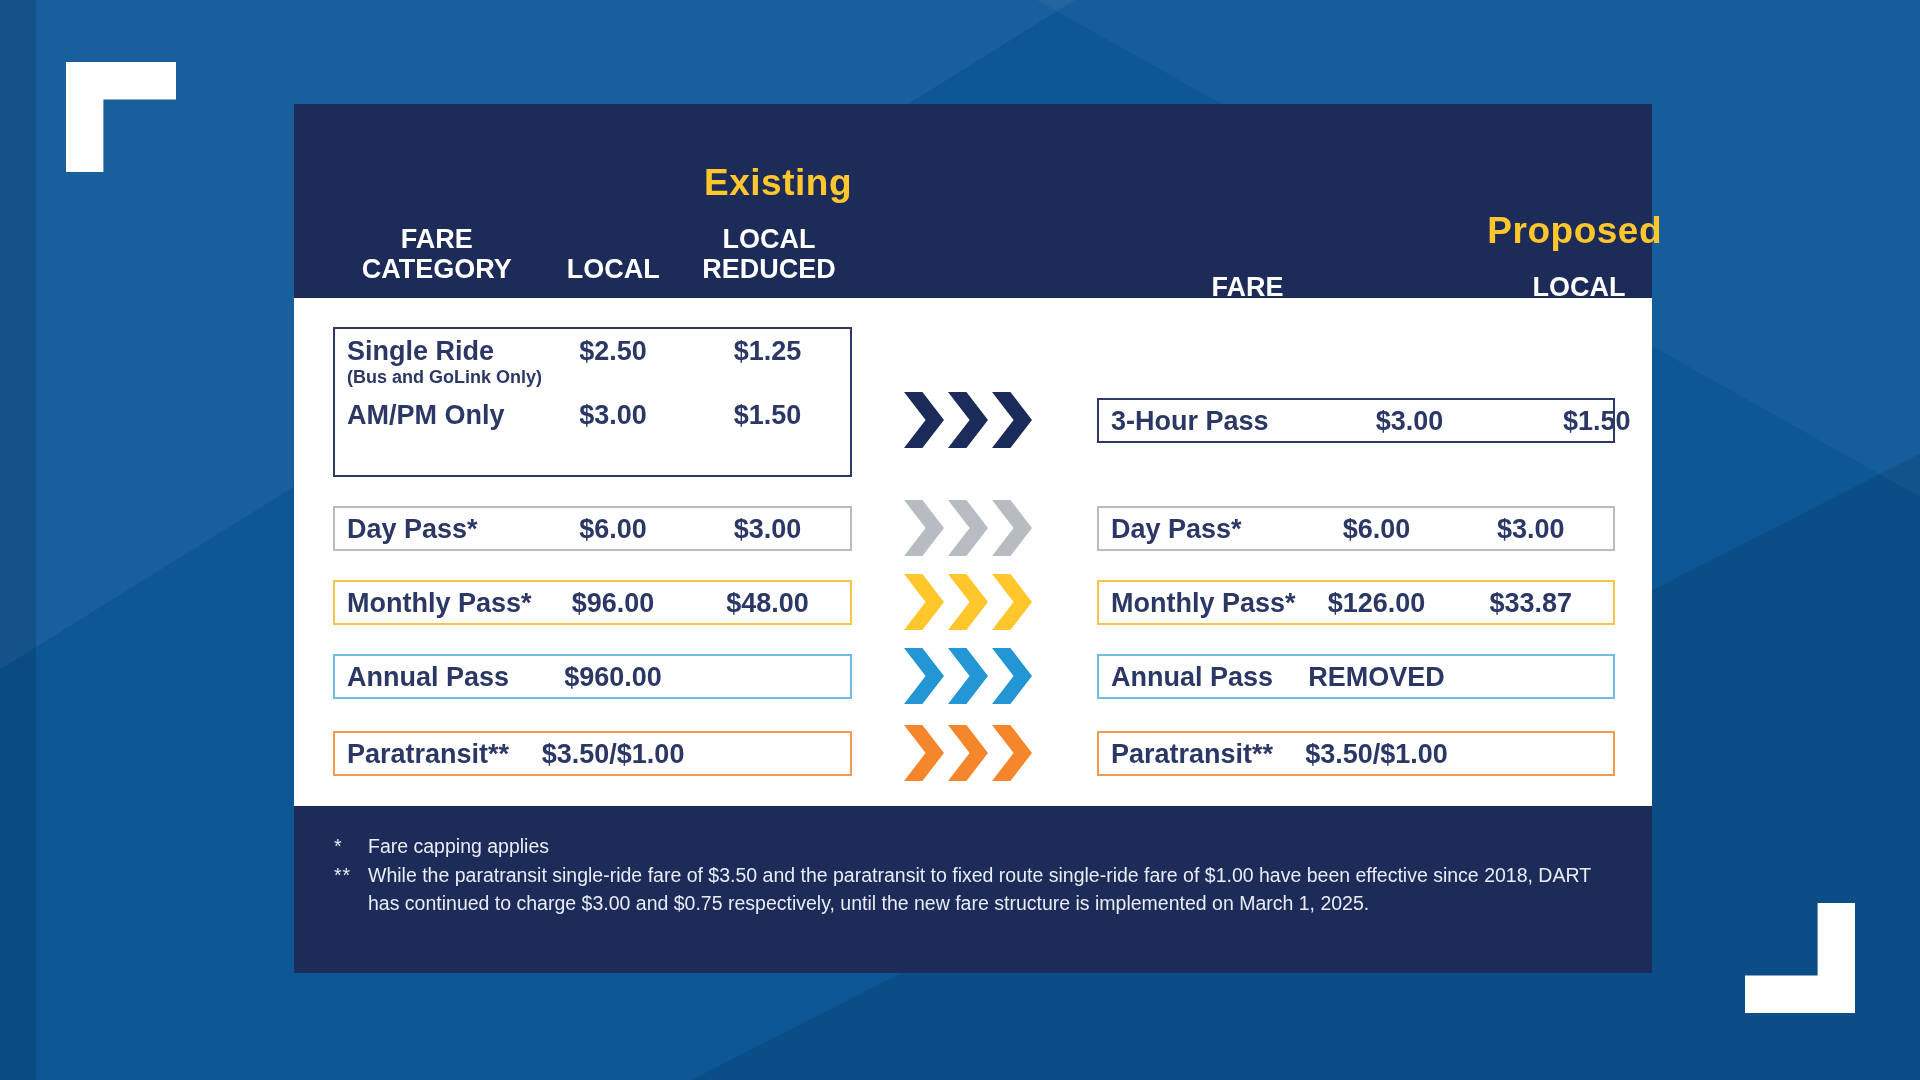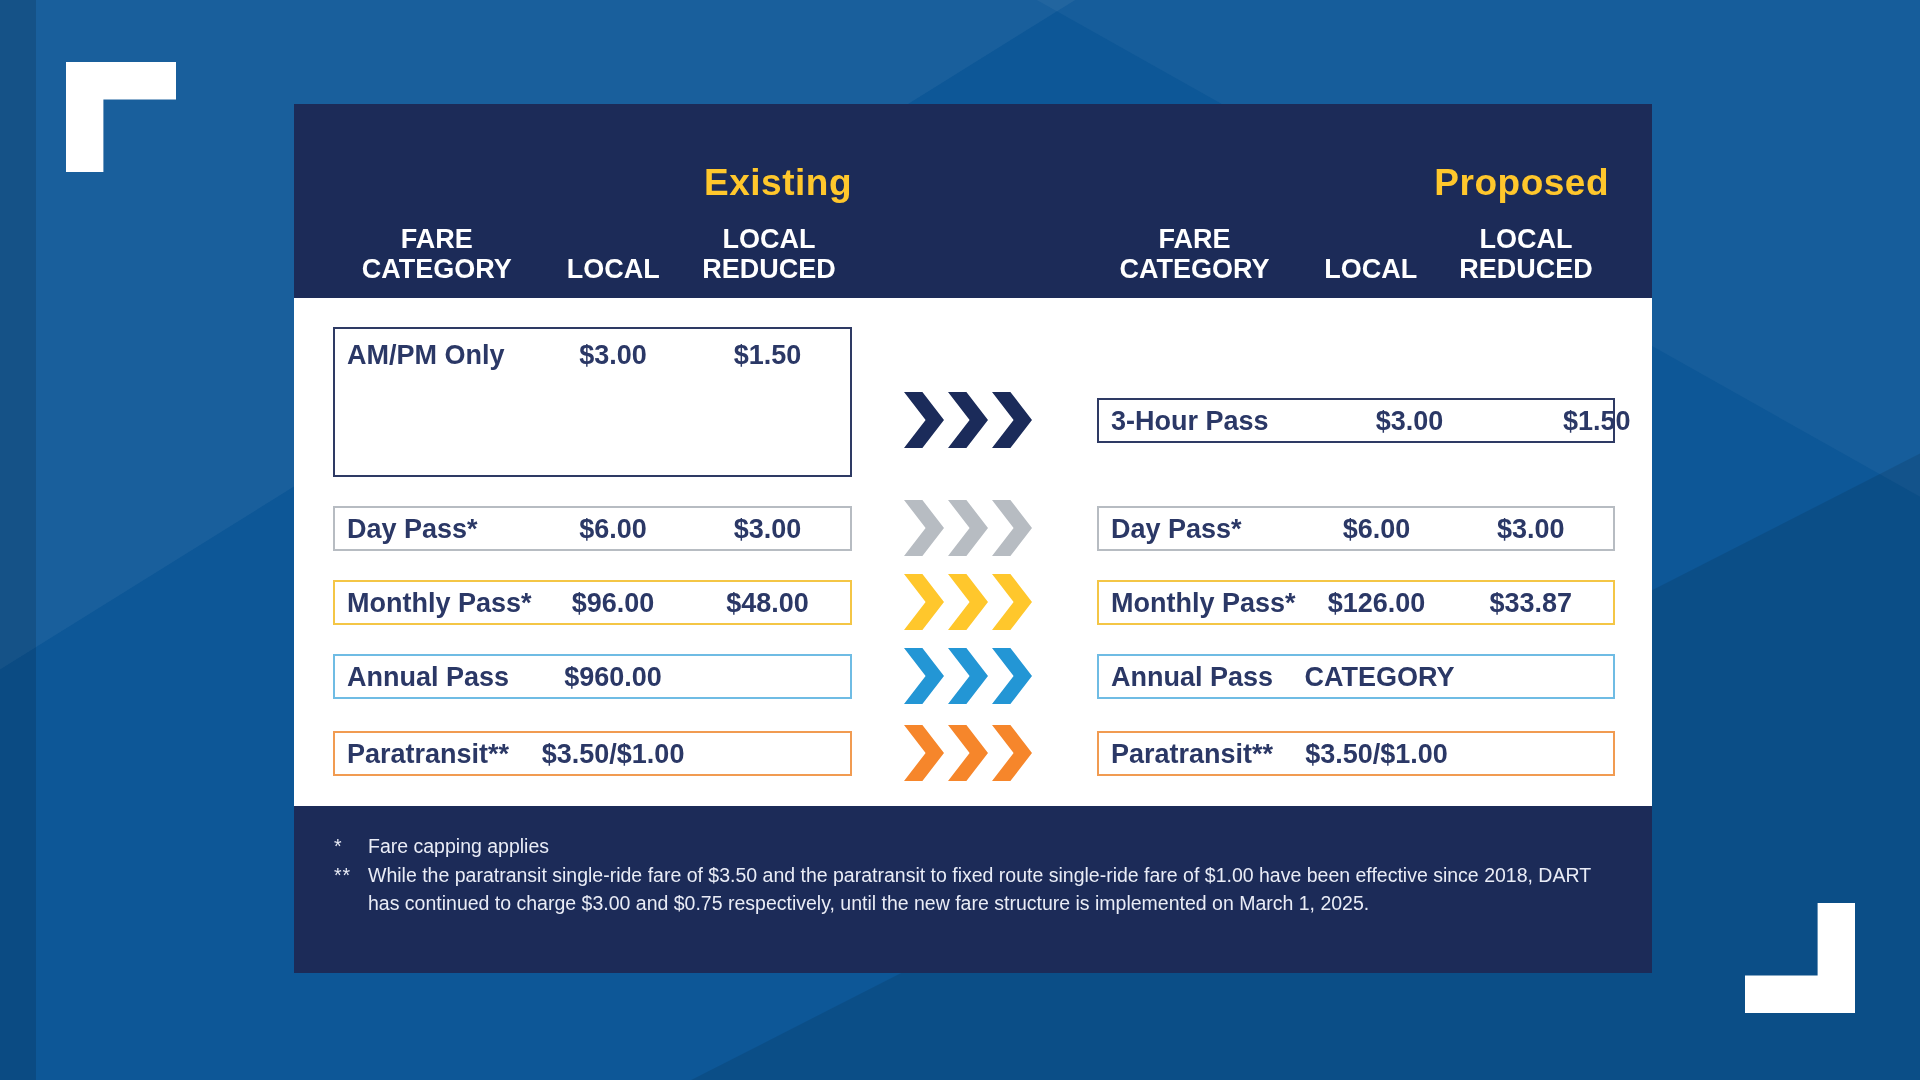--- a/index.html
+++ b/index.html
@@ -16,21 +16,21 @@
   .f3{position:absolute;left:0;top:0;width:36px;height:1080px;background:rgba(0,0,0,.13);}
 
   .corner{position:absolute;width:110px;height:110px;background:#FFFFFF;}
   .corner.tl{left:66px;top:62px;clip-path:polygon(0 0,100% 0,100% 34%,34% 34%,34% 100%,0 100%);}
   .corner.br{left:1745px;top:903px;clip-path:polygon(100% 0,100% 100%,0 100%,0 66%,66% 66%,66% 0);}
 
   .panel{position:absolute;left:294px;top:104px;width:1358px;height:869px;}
   .panel-header{position:relative;height:194px;background:#1C2B58;}
   .head-half{position:absolute;top:0;height:194px;display:flex;flex-direction:column;justify-content:flex-end;padding-bottom:14px;box-sizing:border-box;align-items:flex-end;}
   .head-half.left{left:39px;width:519px;}
-  .head-half.right{left:797px;width:518px;}
+  .head-half.right{left:850px;width:518px;margin-top:48px;}
   .head-title{text-align:center;font-size:37px;font-weight:700;color:#FFC72C;margin-bottom:20px;letter-spacing:.5px;}
   .head-cols{display:grid;grid-template-columns:40% 28% 32%;align-items:end;}
   .hc{text-align:center;color:#FFFFFF;font-weight:700;font-size:27px;line-height:30px;}
 
   .panel-body{position:relative;height:508px;background:#FFFFFF;}
   .box{position:absolute;box-sizing:border-box;background:#FFFFFF;border:2px solid var(--border,#2E3A64);}
   .box.left-col{left:39px;width:519px;}
   .box.right-col{left:803px;width:518px;}
   .box.single{height:45px;display:grid;grid-template-columns:40% 28% 32%;align-items:center;}
   .grp{top:29px;height:150px;padding-top:6px;}
@@ -79,20 +79,28 @@
           <div class="hc">FARE CATEGORY</div>
           <div class="hc">LOCAL</div>
           <div class="hc">LOCAL REDUCED</div>
         </div>
       </div>
     </header>
 
     <div class="panel-body">
 
       <div class="box left-col grp" style="--border: #2E3A64;">
+        <div class="g-item tall">
+          <div class="cat">
+            <span>Single Ride</span>
+            <span class="cat-note">(Bus and GoLink Only)</span>
+          </div>
+          <div class="val">$2.50</div>
+          <div class="val">$1.25</div>
+        </div>
         <div class="g-item short">
           <div class="cat">AM/PM Only</div>
           <div class="val">$3.00</div>
           <div class="val">$1.50</div>
         </div>
       </div>
       <div class="chevrons" style="top: 94px; --accent: #1B2B5A;">
         <i class="chev"></i>
           <i class="chev"></i>
           <i class="chev"></i>
@@ -140,21 +148,21 @@
         <div class="val">$960.00</div>
         <div class="val"></div>
       </div>
       <div class="chevrons" style="top: 350px; --accent: #2396D5;">
         <i class="chev"></i>
           <i class="chev"></i>
           <i class="chev"></i>
       </div>
       <div class="box right-col single" style="top: 356px; --border: #6FBCE4;">
         <div class="cat">Annual Pass</div>
-        <div class="val">CATEGORY</div>
+        <div class="val">REMOVED</div>
         <div class="val"></div>
       </div>
 
       <div class="box left-col single" style="top: 433px; --border: #F19B51;">
         <div class="cat">Paratransit**</div>
         <div class="val">$3.50/$1.00</div>
         <div class="val"></div>
       </div>
       <div class="chevrons" style="top: 427px; --accent: #F6862B;">
         <i class="chev"></i>

